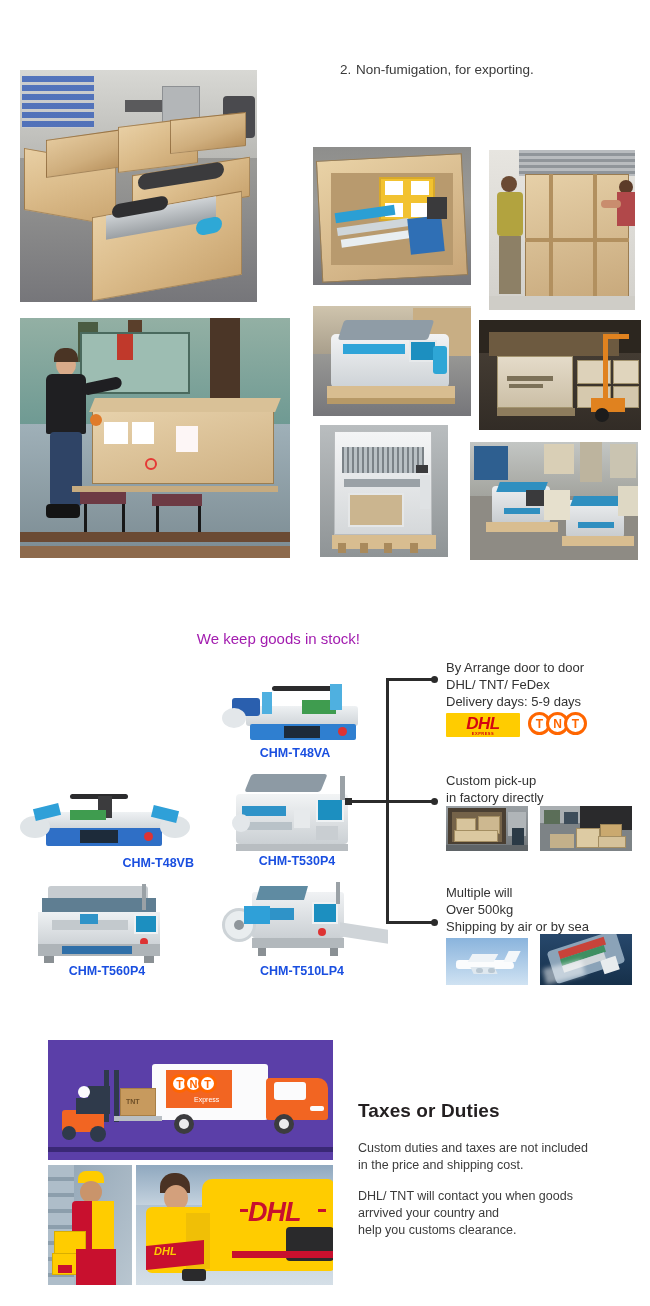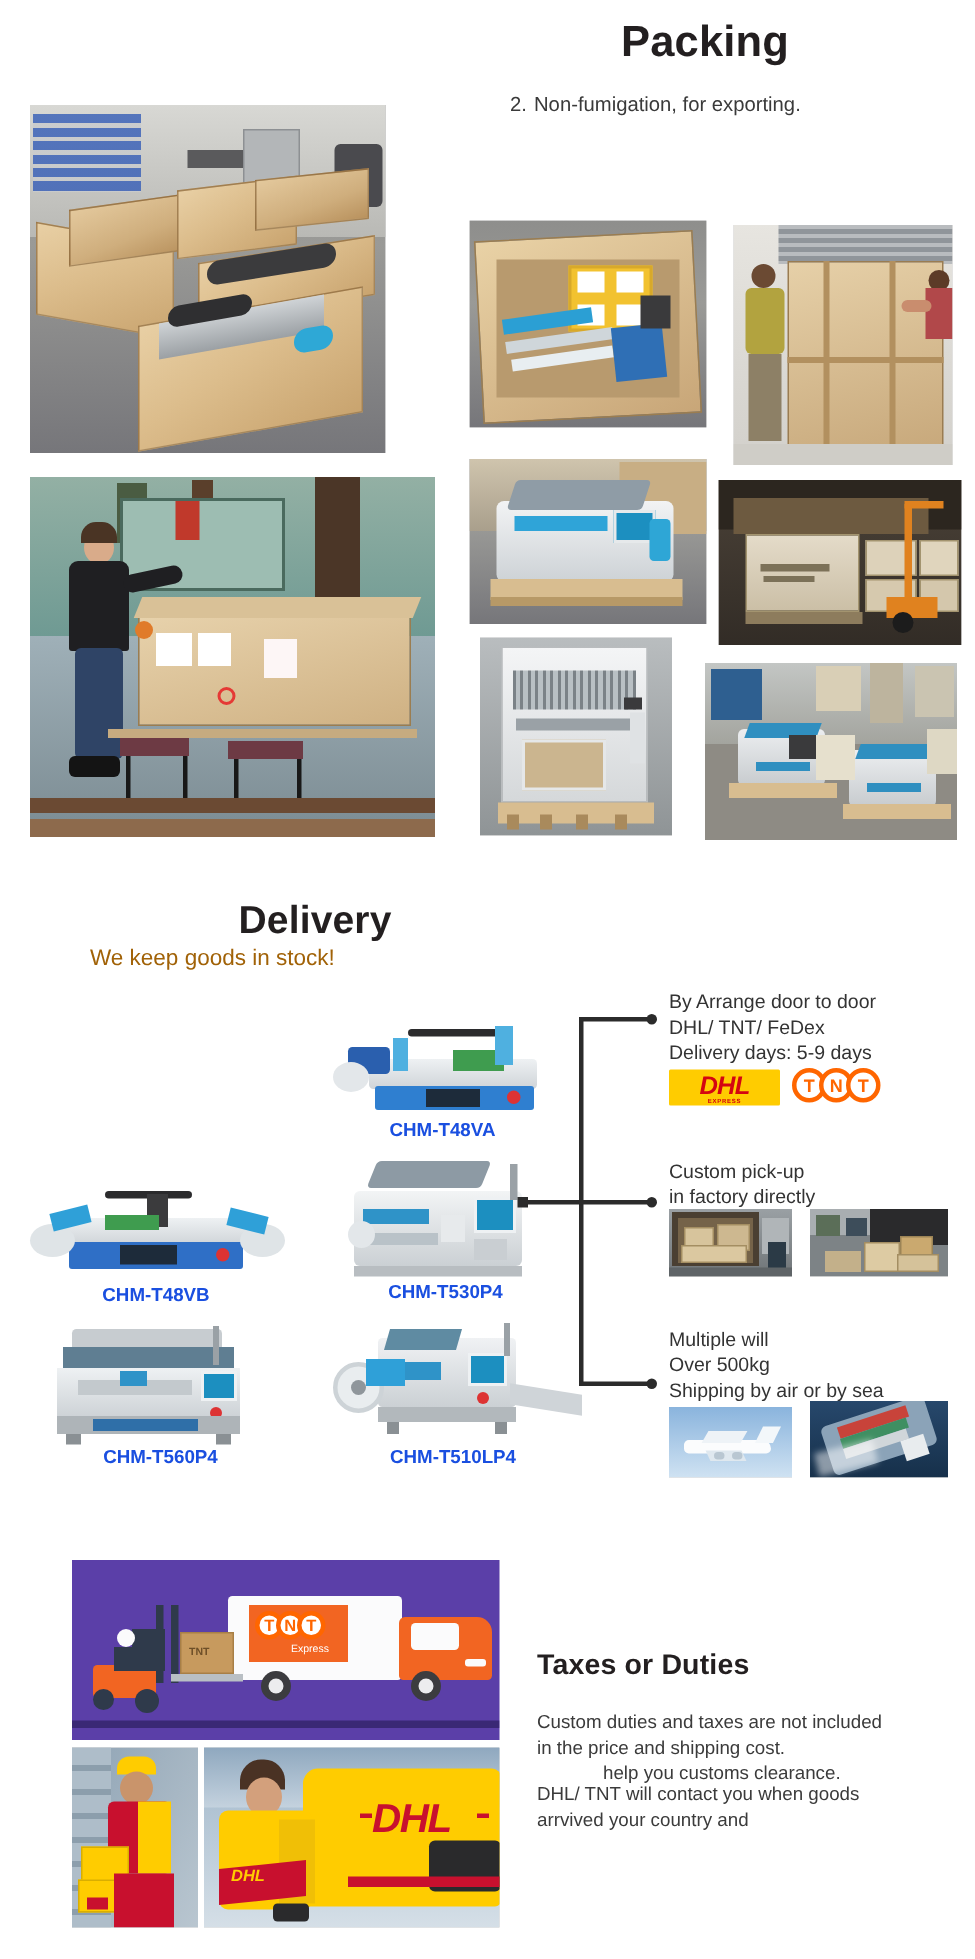--- a/index.html
+++ b/index.html
@@ -29,22 +29,22 @@
   #packing-title { left: 340px; top: 12px; width: 260px; text-align: center; font-size: 29px; }
   #packing-list { position: absolute; left: 340px; top: 60px; width: 290px; }
   #packing-list li {
     list-style: none; font-size: 13.5px; color: #3a3a3a; line-height: 19px; white-space: nowrap;
   }
   #packing-list li span.num { display:inline-block; width: 16px; }
 
   
   #delivery-title { left: 100px; top: 598px; width: 220px; text-align:center; font-size: 26px; }
   #delivery-sub {
-    position:absolute; left: 60px; top: 630px; width: 300px; text-align:left;
-    font-size: 15px; color:#a16207;
+    position:absolute; left: 60px; top: 630px; width: 300px; text-align:right;
+    font-size: 15px; color:#a21caf;
   }
 
   
   .prod { position: absolute; }
   .prod-img { position: absolute; left:0; top:0; }
   .prod-label {
     position: absolute; width: 100%; text-align: center;
     color: #1a4fe0; font-size: 12.5px; font-weight: bold; white-space: nowrap;
   }
 
@@ -80,21 +80,20 @@
 
   
   #tnt-banner { position:absolute; left:48px; top:1040px; width:285px; height:120px; background:#5B3FA8; overflow:hidden; }
   #dhl-pair { position:absolute; left:48px; top:1165px; width:285px; height:120px; }
 </style>
 </head>
 <body>
 
 <div class="page">
 
-  <div class="sec-title" id="packing-title">Packing</div>
 
   <ul id="packing-list">
     <li>
       <span class="num">2.</span><span>Non-fumigation, for exporting.</span>
     </li>
   </ul>
 
   <div class="photo" style="left:20px; top:70px; width:237px; height:232px;">
     <div class="ph-in floor-grey"></div>
     <div style="position:absolute;left:0;top:0;width:100%;height:38%;background:linear-gradient(#d8d8d4,#b9b9b5);"></div>
@@ -241,21 +240,20 @@
     <div style="position:absolute;left:56px;top:48px;width:18px;height:16px;background:#3a3a3c;"></div>
     <div style="position:absolute;left:16px;top:80px;width:72px;height:10px;background:#d8bd90;"></div>
     <div style="position:absolute;left:96px;top:58px;width:58px;height:38px;background:linear-gradient(#eceef0,#c7cbce);border-radius:4px;"></div>
     <div style="position:absolute;left:102px;top:54px;width:48px;height:10px;background:#2f8fc0;transform:skewX(-20deg);"></div>
     <div style="position:absolute;left:108px;top:80px;width:36px;height:6px;background:#2f8fc0;"></div>
     <div style="position:absolute;left:92px;top:94px;width:72px;height:10px;background:#d8bd90;"></div>
     <div style="position:absolute;left:74px;top:48px;width:26px;height:30px;background:#e6e0cd;"></div>
     <div style="position:absolute;left:148px;top:44px;width:20px;height:30px;background:#ded8c4;"></div>
   </div>
 
-  <div class="sec-title" id="delivery-title">Delivery</div>
   <div id="delivery-sub">We keep goods in stock!</div>
 
 
   <div class="prod" style="left:210px; top:670px; width:170px; height:92px;">
     <div class="prod-img" style="width:170px;height:74px;">
       <div style="position:absolute;left:36px;top:36px;width:112px;height:20px;background:linear-gradient(#eef1f3,#cfd4d8);border-radius:3px;"></div>
       <div style="position:absolute;left:40px;top:54px;width:106px;height:16px;background:#2f7fd0;border-radius:2px;"></div>
       <div style="position:absolute;left:74px;top:56px;width:36px;height:12px;background:#1d2b3a;"></div>
       <div style="position:absolute;left:128px;top:57px;width:9px;height:9px;border-radius:50%;background:#d33;"></div>
       <div style="position:absolute;left:22px;top:28px;width:28px;height:18px;background:#2a5fae;border-radius:3px;"></div>
@@ -275,21 +273,21 @@
       <div style="position:absolute;left:66px;top:48px;width:38px;height:13px;background:#1d2b3a;"></div>
       <div style="position:absolute;left:130px;top:50px;width:9px;height:9px;border-radius:50%;background:#d33;"></div>
       <div style="position:absolute;left:6px;top:34px;width:30px;height:22px;border-radius:50%;background:#dfe4e7;"></div>
       <div style="position:absolute;left:146px;top:34px;width:30px;height:22px;border-radius:50%;background:#dfe4e7;"></div>
       <div style="position:absolute;left:20px;top:24px;width:26px;height:12px;background:#2fa0d8;transform:rotate(-14deg);"></div>
       <div style="position:absolute;left:138px;top:26px;width:26px;height:12px;background:#2fa0d8;transform:rotate(14deg);"></div>
       <div style="position:absolute;left:56px;top:12px;width:58px;height:5px;background:#2b2b2d;border-radius:3px;"></div>
       <div style="position:absolute;left:84px;top:14px;width:14px;height:22px;background:#3b3b3d;"></div>
       <div style="position:absolute;left:56px;top:28px;width:36px;height:10px;background:#3f9c4f;"></div>
     </div>
-    <div class="prod-label" style="top:74px;">CHM-T48VB</div>
+    <div class="prod-label" style="top:74px;text-align:right;">CHM-T48VB</div>
   </div>
 
   <div class="prod" style="left:212px; top:770px; width:170px; height:100px;">
     <div class="prod-img" style="width:170px;height:84px;">
       <div style="position:absolute;left:24px;top:24px;width:112px;height:50px;background:linear-gradient(#f2f4f5,#cbd0d4);border-radius:4px;"></div>
       <div style="position:absolute;left:36px;top:4px;width:76px;height:18px;background:#8d9aa4;transform:skewX(-22deg);border-radius:3px;"></div>
       <div style="position:absolute;left:30px;top:36px;width:44px;height:10px;background:#2f93c8;"></div>
       <div style="position:absolute;left:30px;top:52px;width:50px;height:8px;background:#b9c2c8;"></div>
       <div style="position:absolute;left:104px;top:28px;width:28px;height:24px;background:#1c8fc0;border:2px solid #eef1f3;"></div>
       <div style="position:absolute;left:104px;top:56px;width:22px;height:14px;background:#c9ced2;"></div>
@@ -490,15 +488,15 @@
       <div style="position:absolute;left:18px;top:80px;color:#FFCC00;font-size:11px;font-weight:bold;font-style:italic;">DHL</div>
       <div style="position:absolute;left:46px;top:104px;width:24px;height:12px;background:#2a2a2c;border-radius:3px;"></div>
     </div>
   </div>
 
   <div class="sec-title" id="taxes-title">Taxes or Duties</div>
   <div class="tax-p" style="top:1140px;">Custom duties and taxes are not included</div>
   <div class="tax-p" style="top:1157px;">in the price and shipping cost.</div>
   <div class="tax-p" style="top:1188px;">DHL/ TNT will contact you when goods</div>
   <div class="tax-p" style="top:1205px;">arrvived your country and</div>
-  <div class="tax-p" style="top:1174px;margin-left:44px;">help you customs clearance.</div>
+  <div class="tax-p" style="top:1222px;">help you customs clearance.</div>
 
 </div>
 
 </body></html>

